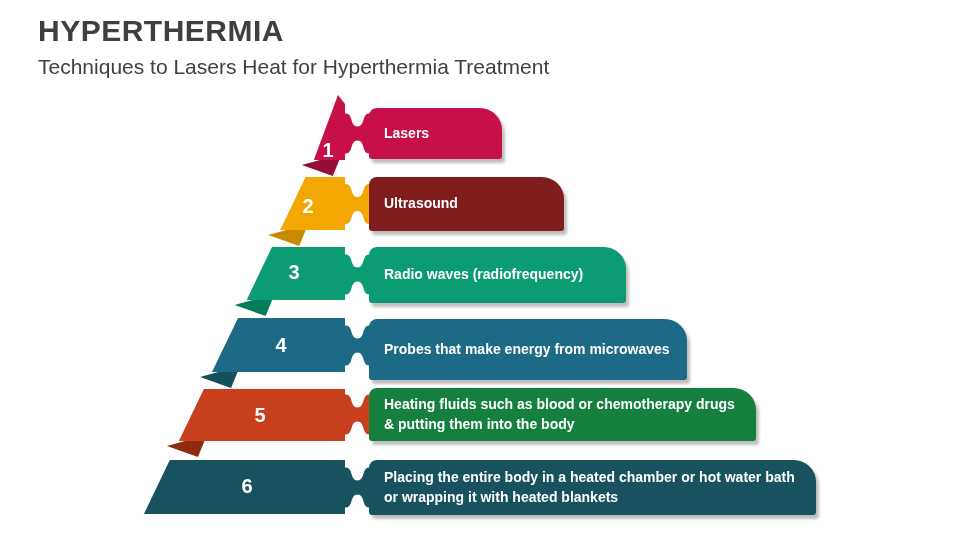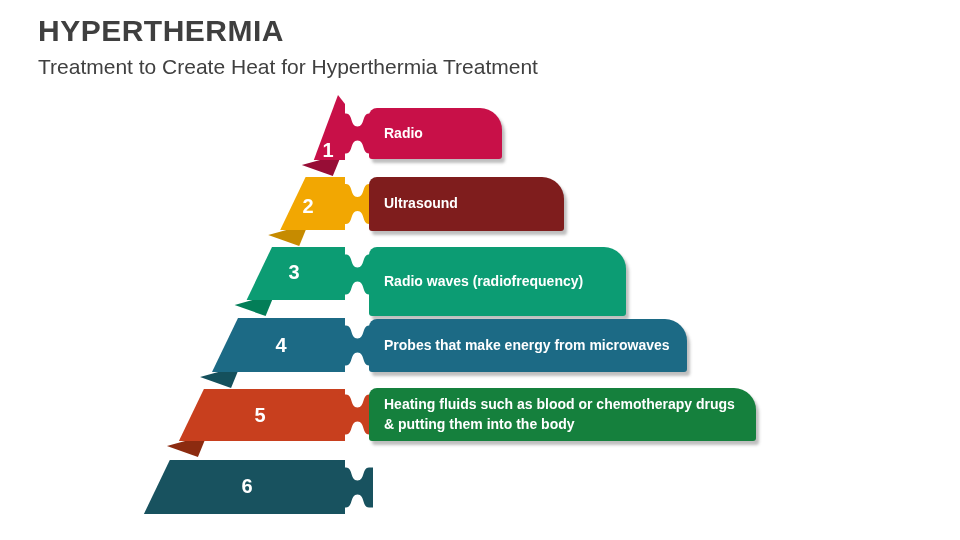--- a/index.html
+++ b/index.html
@@ -21,21 +21,21 @@
   .band-number{
     font-family:"Liberation Sans",sans-serif;font-weight:700;font-size:20px;
   }
 </style>
 </head>
 <body>
 
 <div class="slide">
   <div class="header">
     <div class="title">HYPERTHERMIA</div>
-    <div class="subtitle">Treatment to Create Heat for Hyperthermia Treatment</div>
+    <div class="subtitle">Techniques to Lasers Heat for Hyperthermia Treatment</div>
   </div>
   <svg class="pyramid" width="960" height="540" viewBox="0 0 960 540">
       <polygon points="341.8,154 332.8,176 301.8,165" fill="#970D36"></polygon>
       <polygon points="338,95 345,104 345,160 313.8,160" fill="#C81048"></polygon>
       <path d="M338 113.5 L346 113.5 C353 113.5 350 126.5 357.5 126.5 C365 126.5 362 113.5 369 113.5 L373 113.5 L373 153.5 L369 153.5 C362 153.5 365 140.5 357.5 140.5 C350 140.5 353 153.5 346 153.5 L338 153.5 Z" fill="#C81048"></path>
       <text x="328" y="157" fill="#FFFFFF" text-anchor="middle" class="band-number">1</text>
       <polygon points="308.2,224 299.2,246 268.2,235" fill="#C68B00"></polygon>
       <polygon points="305.6,177 345,177 345,230 280.2,230" fill="#F2A702"></polygon>
       <path d="M338 184 L346 184 C353 184 350 197 357.5 197 C365 197 362 184 369 184 L373 184 L373 224 L369 224 C362 224 365 211 357.5 211 C350 211 353 224 346 224 L338 224 Z" fill="#F2A702"></path>
       <text x="308" y="213" fill="#FFFFFF" text-anchor="middle" class="band-number">2</text>
@@ -50,28 +50,31 @@
       <polygon points="206.92000000000002,435 197.92000000000002,457 166.92000000000002,446" fill="#8C2B10"></polygon>
       <polygon points="203.9,389 345,389 345,441 178.9,441" fill="#C83F1E"></polygon>
       <path d="M338 394.5 L346 394.5 C353 394.5 350 407.5 357.5 407.5 C365 407.5 362 394.5 369 394.5 L373 394.5 L373 434.5 L369 434.5 C362 434.5 365 421.5 357.5 421.5 C350 421.5 353 434.5 346 434.5 L338 434.5 Z" fill="#C83F1E"></path>
       <text x="260" y="422" fill="#FFFFFF" text-anchor="middle" class="band-number">5</text>
       <polygon points="169.8,460 345,460 345,514 143.9,514" fill="#18525F"></polygon>
       <path d="M338 467.5 L346 467.5 C353 467.5 350 480.5 357.5 480.5 C365 480.5 362 467.5 369 467.5 L373 467.5 L373 507.5 L369 507.5 C362 507.5 365 494.5 357.5 494.5 C350 494.5 353 507.5 346 507.5 L338 507.5 Z" fill="#18525F"></path>
       <text x="247" y="493" fill="#FFFFFF" text-anchor="middle" class="band-number">6</text>
     </svg>
   <div class="boxes" id="boxes">
       <div class="label-box" style="left: 369px; top: 108px; width: 133px; height: 51px; background: rgb(200, 16, 72);">
-        <span>Radio</span>
+        <span>Lasers</span>
       </div>
       <div class="label-box" style="left: 369px; top: 177px; width: 195px; height: 54px; background: #7f1d1d;">
         <span>Ultrasound</span>
       </div>
-      <div class="label-box" style="left: 369px; top: 247px; width: 257px; height: 69px; background: rgb(12, 156, 115); text-align: center;">
+      <div class="label-box" style="left: 369px; top: 247px; width: 257px; height: 56px; background: rgb(12, 156, 115); text-align: center;">
         <span>Radio waves (radiofrequency)</span>
       </div>
-      <div class="label-box" style="left: 369px; top: 319px; width: 318px; height: 53px; background: rgb(28, 106, 133);">
+      <div class="label-box" style="left: 369px; top: 319px; width: 318px; height: 61px; background: rgb(28, 106, 133);">
         <span>Probes that make energy from microwaves</span>
       </div>
       <div class="label-box" style="left: 369px; top: 388px; width: 387px; height: 53px; background: #15803d;">
         <span>Heating fluids such as blood or chemotherapy drugs &amp; putting them into the body</span>
       </div>
+      <div class="label-box" style="left: 369px; top: 460px; width: 447px; height: 55px; background: rgb(24, 82, 95);">
+        <span>Placing the entire body in a heated chamber or hot water bath or wrapping it with heated blankets</span>
+      </div>
     </div>
 </div>
 
 </body></html>

